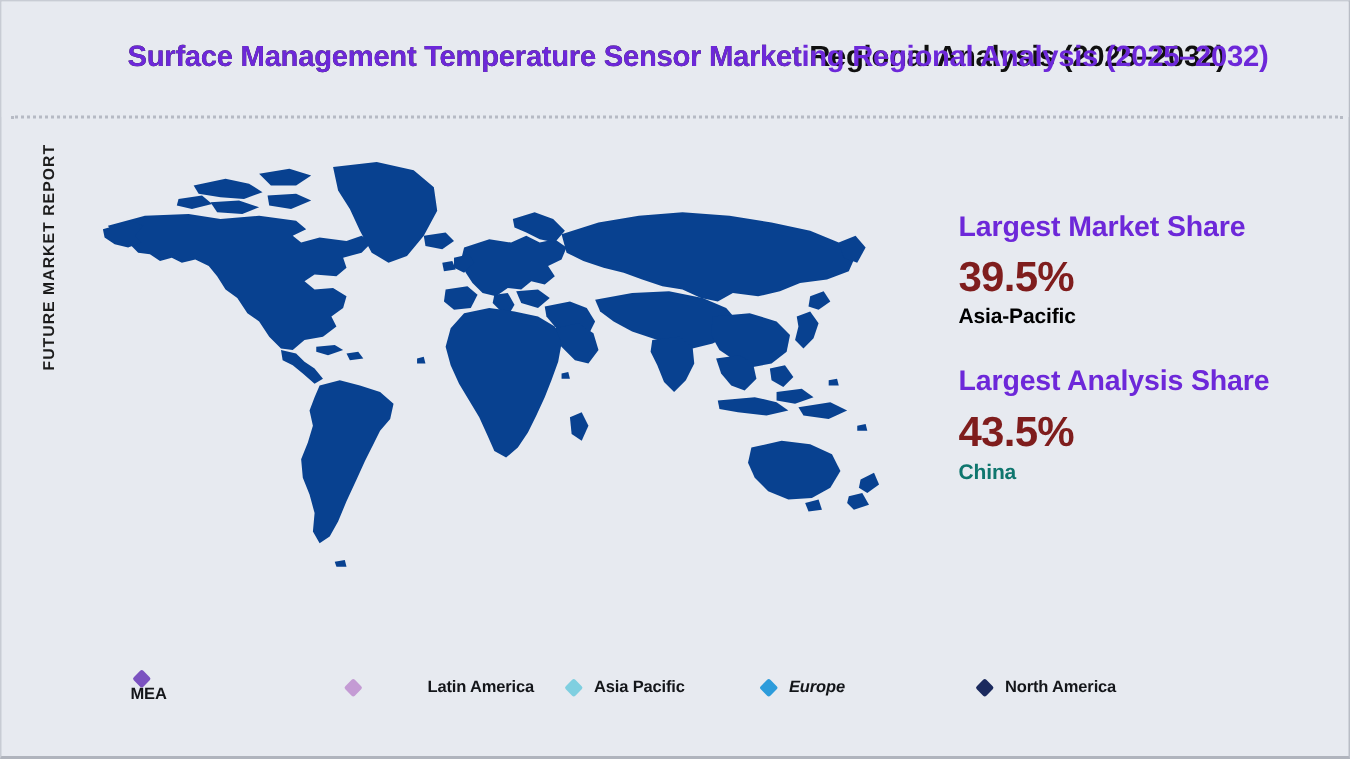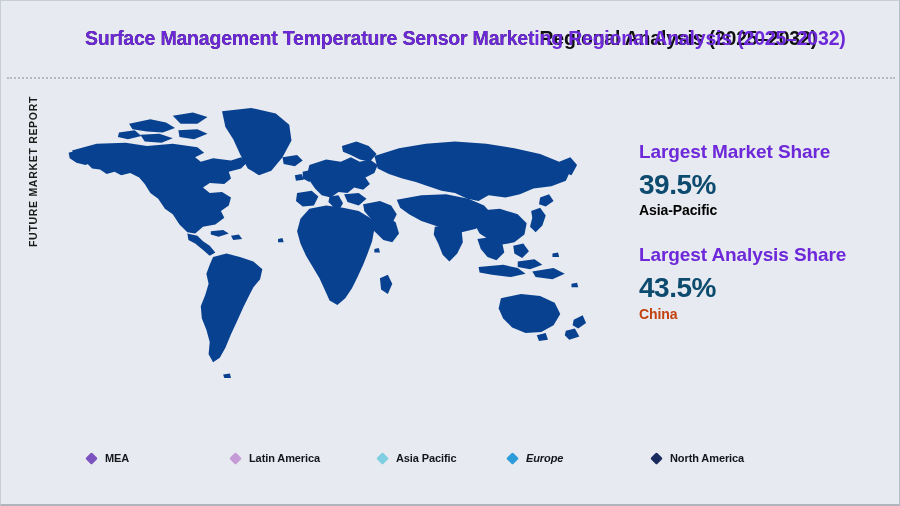--- a/index.html
+++ b/index.html
@@ -107,21 +107,21 @@
   .stat-label {
     font-size: 19px;
     font-weight: bold;
     color: #6d28d9;
     letter-spacing: -0.1px;
     margin-bottom: 7px;
   }
   .stat-value {
     font-size: 28px;
     font-weight: bold;
-    color: #0c4a6e;
+    color: #7f1d1d;
     letter-spacing: -0.5px;
     line-height: 1.05;
   }
   .stat-region {
     font-size: 14px;
     font-weight: bold;
     color: #1565c0;
     letter-spacing: -0.1px;
     margin-top: 3px;
   }
@@ -249,33 +249,33 @@
 
     <div class="stat-block">
       <div class="stat-label">Largest Market Share</div>
       <div class="stat-value">39.5%</div>
       <div class="stat-region" style="color: #000000;">Asia-Pacific</div>
     </div>
 
     <div class="stat-block">
       <div class="stat-label">Largest Analysis Share</div>
       <div class="stat-value">43.5%</div>
-      <div class="stat-region" style="color: #c2410c;">China</div>
+      <div class="stat-region" style="color: #0f766e;">China</div>
     </div>
 
   </div>
 
   <div class="legend">
 
-    <div class="legend-item" style="left:0px;">
+    <div class="legend-item" style="left:0px;flex-direction:column;">
       <span class="legend-marker" style="background: rgb(123, 82, 192);"></span>
       <span class="legend-text">MEA</span>
     </div>
 
-    <div class="legend-item" style="left:144px;">
+    <div class="legend-item" style="left:144px;gap:36px;">
       <span class="legend-marker" style="background: rgb(196, 155, 212);"></span>
       <span class="legend-text">Latin America</span>
     </div>
 
     <div class="legend-item" style="left:291px;">
       <span class="legend-marker" style="background: rgb(127, 207, 224);"></span>
       <span class="legend-text">Asia Pacific</span>
     </div>
 
     <div class="legend-item" style="left:421px;font-style:italic;">

